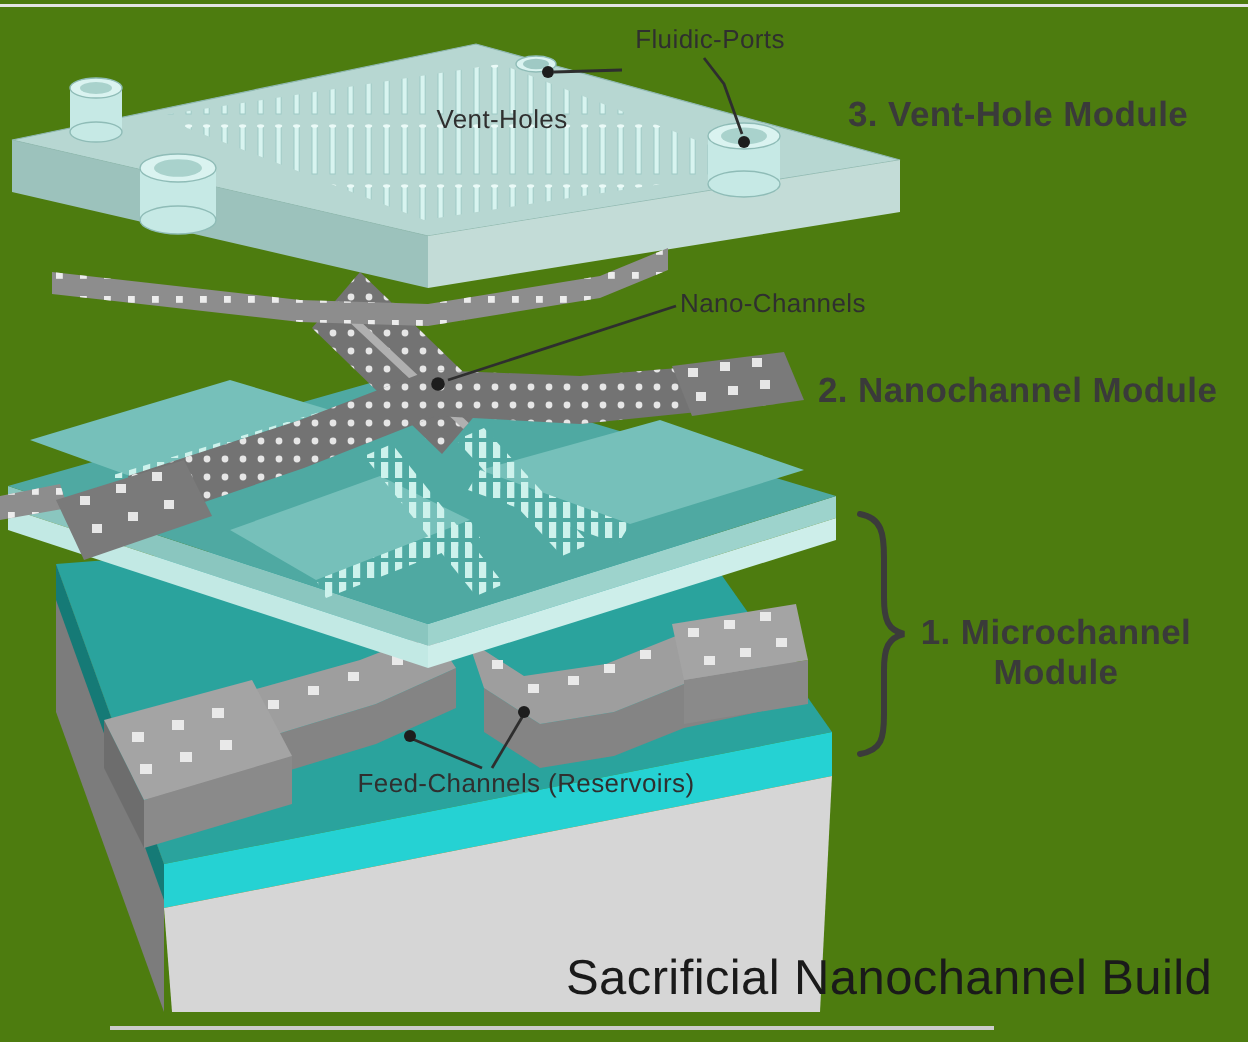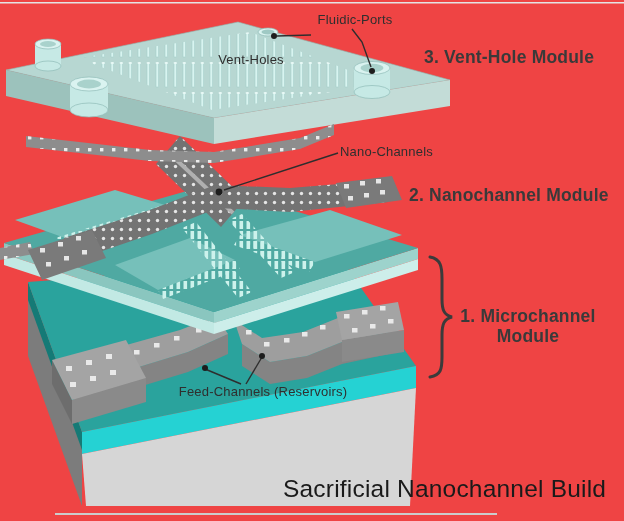--- a/index.html
+++ b/index.html
@@ -1,19 +1,19 @@
 <!DOCTYPE html>
 <html><head>
 <meta charset="utf-8">
 <style>
   html,body{margin:0;padding:0;background:#ffffff;}
   .stage{
     position:relative;
     width:624px;height:521px;
-    background:#ef4444;
+    background:#4d7c0f;
     font-family:"Liberation Sans","DejaVu Sans",sans-serif;
     overflow:hidden;
   }
   svg{display:block;}
   text{fill:#2f2f2f;}
   .lbl-small{font-size:13px;font-weight:500;letter-spacing:.2px;}
   .lbl-module{font-size:17.5px;font-weight:700;fill:#3a3a3a;letter-spacing:.2px;}
   .lbl-title{font-size:24.5px;font-weight:400;fill:#1a1a1a;letter-spacing:.2px;}
 </style>
 </head>

